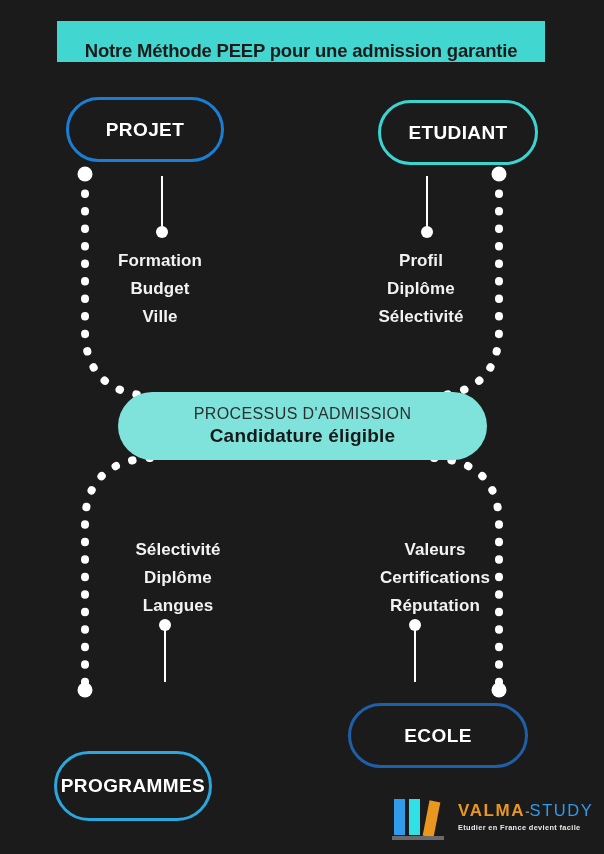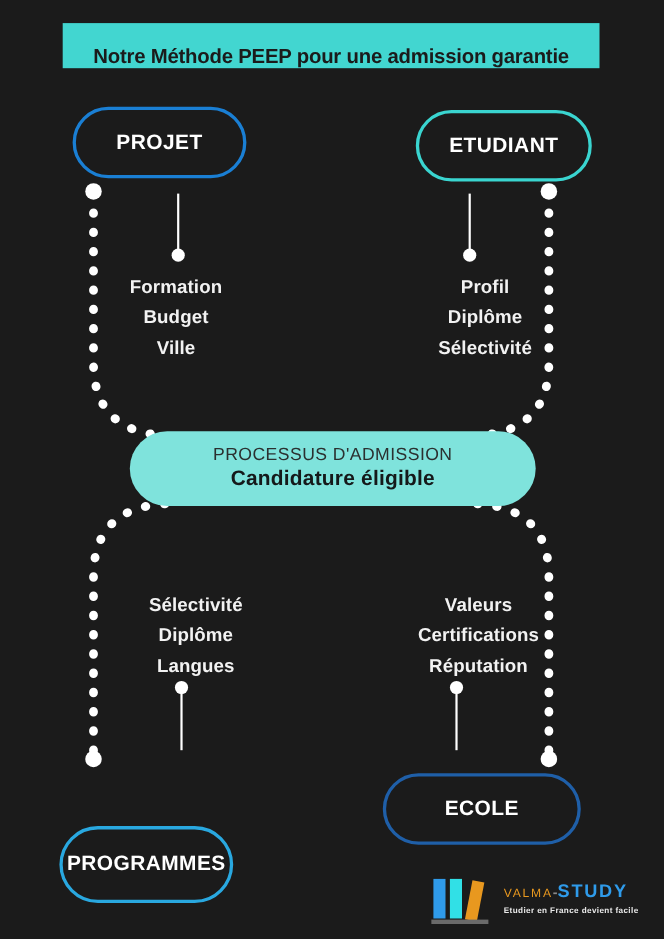--- a/index.html
+++ b/index.html
@@ -49,31 +49,31 @@
   #center-pill-top{color:#2b3030;font-size:16px;letter-spacing:0.4px;margin-bottom:2px;}
   #center-pill-bottom{color:#15191a;font-size:19px;font-weight:bold;letter-spacing:0.2px;}
 
   
   .labels{position:absolute;display:flex;flex-direction:column;align-items:center;}
   .labels .lbl{
     color:#f2f2f2;font-size:17px;font-weight:bold;letter-spacing:0.1px;
     line-height:28px;white-space:nowrap;
   }
   #labels-projet{left:95px;top:247px;width:130px;}
-  #labels-etudiant{left:376px;top:247px;width:130px;}
+  #labels-etudiant{left:356px;top:247px;width:130px;}
   #labels-programmes{left:113px;top:536px;width:130px;}
   #labels-ecole{left:370px;top:536px;width:130px;}
 
   
   #logo{position:absolute;left:392px;top:795px;width:200px;height:50px;}
   #logo-books{position:absolute;left:0;top:0;width:62px;height:46px;}
   #logo-word{position:absolute;left:66px;top:6px;white-space:nowrap;}
-  #logo-valma{color:#e8981f;font-size:11px;font-weight:normal;letter-spacing:1.6px;}
+  #logo-valma{color:#e8981f;font-size:17px;font-weight:bold;letter-spacing:1.6px;}
   #logo-dash{color:#8a8a8a;font-size:13px;font-weight:bold;}
-  #logo-study{color:#2f9bea;font-size:16.5px;font-weight:bold;letter-spacing:1.6px;}
+  #logo-study{color:#2f9bea;font-size:16.5px;font-weight:normal;letter-spacing:1.6px;}
   #logo-tagline{
     position:absolute;left:66px;top:28px;color:#e9e9e9;
     font-size:7.4px;font-weight:bold;letter-spacing:0.35px;white-space:nowrap;
   }
 </style>
 </head>
 <body>
 
 <div class="stage">
 

